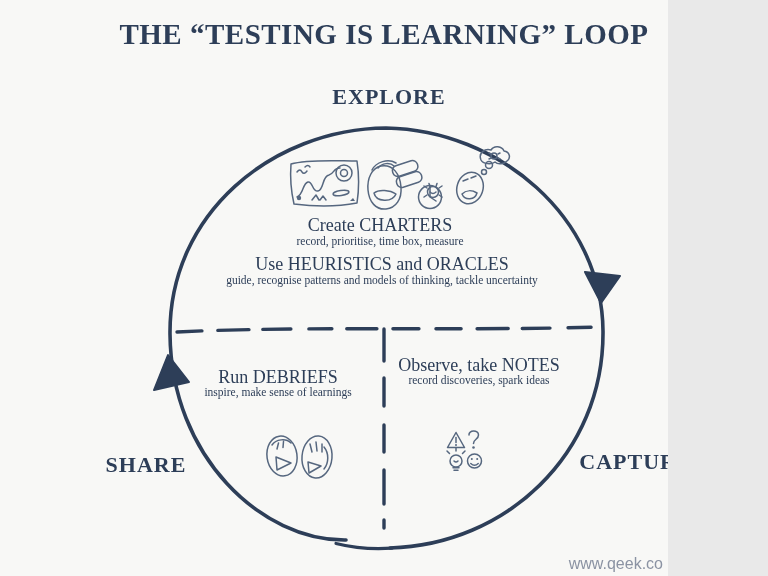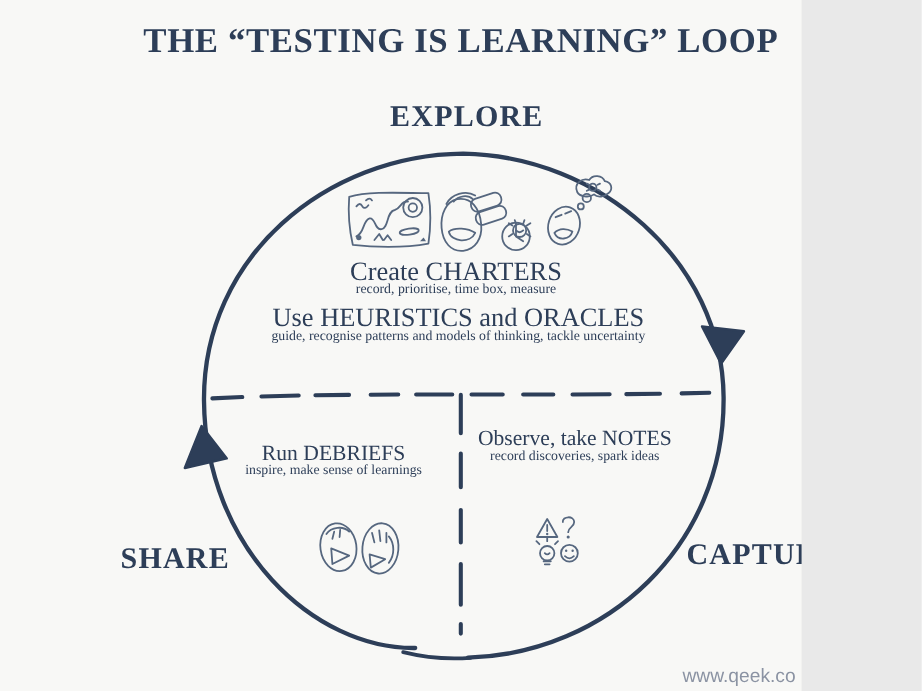--- a/index.html
+++ b/index.html
@@ -3,27 +3,27 @@
 <meta charset="utf-8">
 <style>
   :root{
     --ink:#2d3e58; --doodle:#56677f; --bg:#f8f8f6; --wm:#8b93a3;
   }
   html,body{margin:0;padding:0;}
   body{background:#e9e9e9;font-family:"Liberation Serif","DejaVu Serif",serif;}
   .canvas{position:relative;width:668px;height:576px;background:var(--bg);overflow:hidden;}
   .title{position:absolute;top:18px;left:384px;transform:translateX(-50%);
          font-size:29px;font-weight:700;letter-spacing:.5px;color:var(--ink);white-space:nowrap;}
-  .phase{position:absolute;transform:translateX(-50%);font-size:25px;font-weight:700;
+  .phase{position:absolute;transform:translateX(-50%);font-size:22px;font-weight:700;
          letter-spacing:1px;color:var(--ink);white-space:nowrap;}
   .phase.explore{left:389px;top:84px;}
   .phase.share{left:146px;top:452px;}
   .phase.capture{left:636px;top:449px;}
   .qblock{position:absolute;transform:translateX(-50%);text-align:center;color:var(--ink);white-space:nowrap;}
-  .qblock .qhead{font-size:22px;line-height:19px;}
+  .qblock .qhead{font-size:18px;line-height:19px;}
   .qblock .qsub{font-size:11.5px;line-height:13px;}
   .qblock.small .qhead{font-size:18px;line-height:18px;}
   .qblock.small .qsub{font-size:11.5px;line-height:13px;}
   .qblock.charters{left:380px;top:216px;}
   .qblock.heuristics{left:382px;top:255px;text-align:center;}
   .qblock.debriefs{left:278px;top:368px;}
   .qblock.notes{left:479px;top:356px;}
   .watermark{position:absolute;right:5px;top:555px;font-family:"Liberation Sans","DejaVu Sans",sans-serif;
              font-size:16px;color:var(--wm);}
   svg.art{position:absolute;left:0;top:0;}

